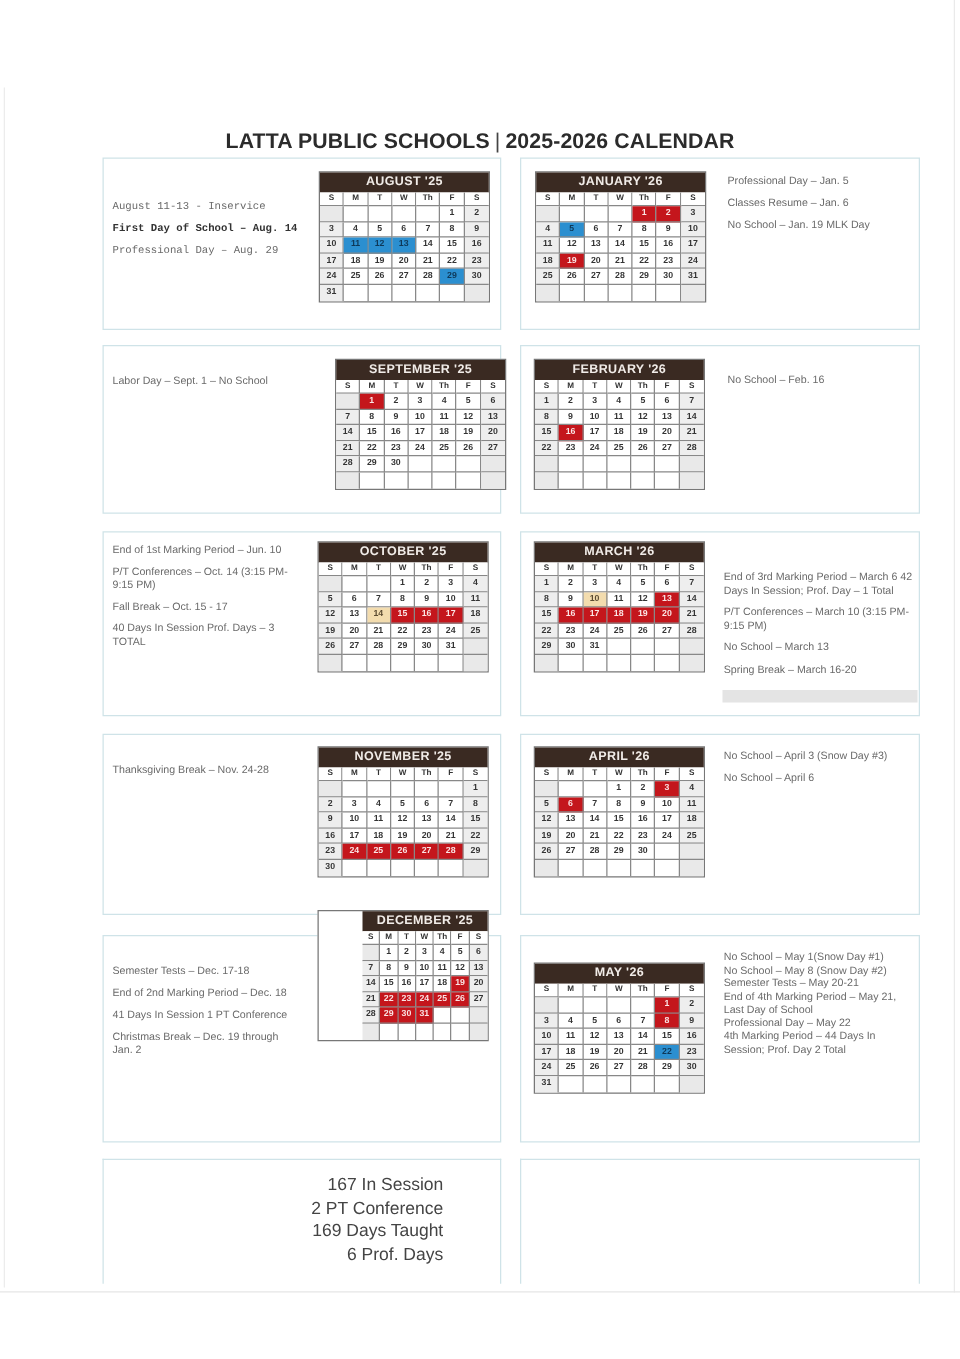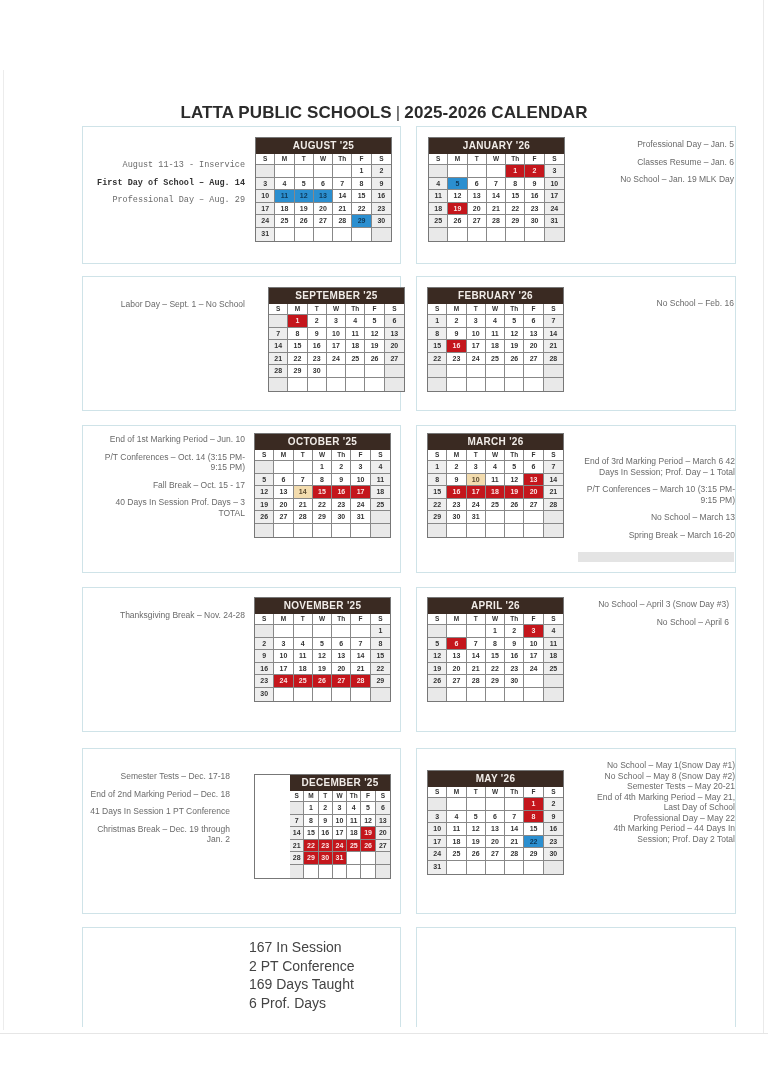--- a/index.html
+++ b/index.html
@@ -16,21 +16,21 @@
   }
   .title .sep { font-weight: normal; color: #444; margin: 0 4px; }
 
   .panel {
     position: absolute; border: 1px solid #cfe3e8; background: #fff;
   }
   .note {
     position: absolute; font-family: "Liberation Sans", sans-serif; font-size: 8.5px;
     line-height: 10.5px; color: #6a6a6a;
   }
-  .note p { margin-bottom: 7px; text-align: right; }
+  .note p { margin-bottom: 7px; }
   .note p.tight { margin-bottom: 0; }
   .note p.bold { font-weight: bold; color: #333; }
 
   .cal {
     position: absolute; width: 137px; border: 1px solid #777; background: #fff;
   }
   .cal-head {
     background: #3a2a22; color: #f1ece8; text-align: center;
     font-family: "Liberation Sans", sans-serif; font-weight: bold; font-size: 10px;
     height: 16px; line-height: 16px; letter-spacing: 0.3px;
@@ -44,21 +44,21 @@
   .cal-grid div:nth-child(7n) { border-right: none; }
   .cal-grid div.dow { height: 11px; line-height: 10px; font-size: 6.5px; background: #fff; }
   .cal-grid div.we { background: #eeeeee; }
   .cal-grid div.empty-we { background: #e9e9e9; }
   .cal-grid div.red { background: #c4161c; color: #fbe5e5; }
   .cal-grid div.blue { background: #2b8fd0; color: #0e3858; }
   .cal-grid div.tan { background: #f3dcae; color: #5a4a30; }
 
   .summary {
     position: absolute; left: 249px; top: 938px; font-family: "Liberation Sans", sans-serif;
-    font-size: 14px; line-height: 18.5px; color: #444;
+    font-size: 14px; line-height: 18.5px; color: #444; text-align: right;
   }
   .grey-bar { position: absolute; left: 578px; top: 552px; width: 156px; height: 10px; background: #e4e4e4; }
 </style>
 </head>
 <body>
 
 <div class="left-edge"></div>
 <div class="right-edge"></div>
 <div class="bottom-edge"></div>
 
@@ -340,21 +340,21 @@
       <div class="we">29</div>
       <div class="we" style="border-bottom: none;">30</div>
       <div style="border-bottom: none;"></div>
       <div style="border-bottom: none;"></div>
       <div style="border-bottom: none;"></div>
       <div style="border-bottom: none;"></div>
       <div style="border-bottom: none;"></div>
       <div class="empty-we" style="border-bottom: none;"></div>
     </div>
   </div>
-<div class="cal" style="left:254px;top:774px;padding-left:35px;">
+<div class="cal" style="left:254px;top:728px;padding-left:35px;">
     <div class="cal-head">DECEMBER '25</div>
     <div class="cal-grid">
       <div class="dow">S</div>
       <div class="dow">M</div>
       <div class="dow">T</div>
       <div class="dow">W</div>
       <div class="dow">Th</div>
       <div class="dow">F</div>
       <div class="dow">S</div>
       <div class="empty-we"></div>

